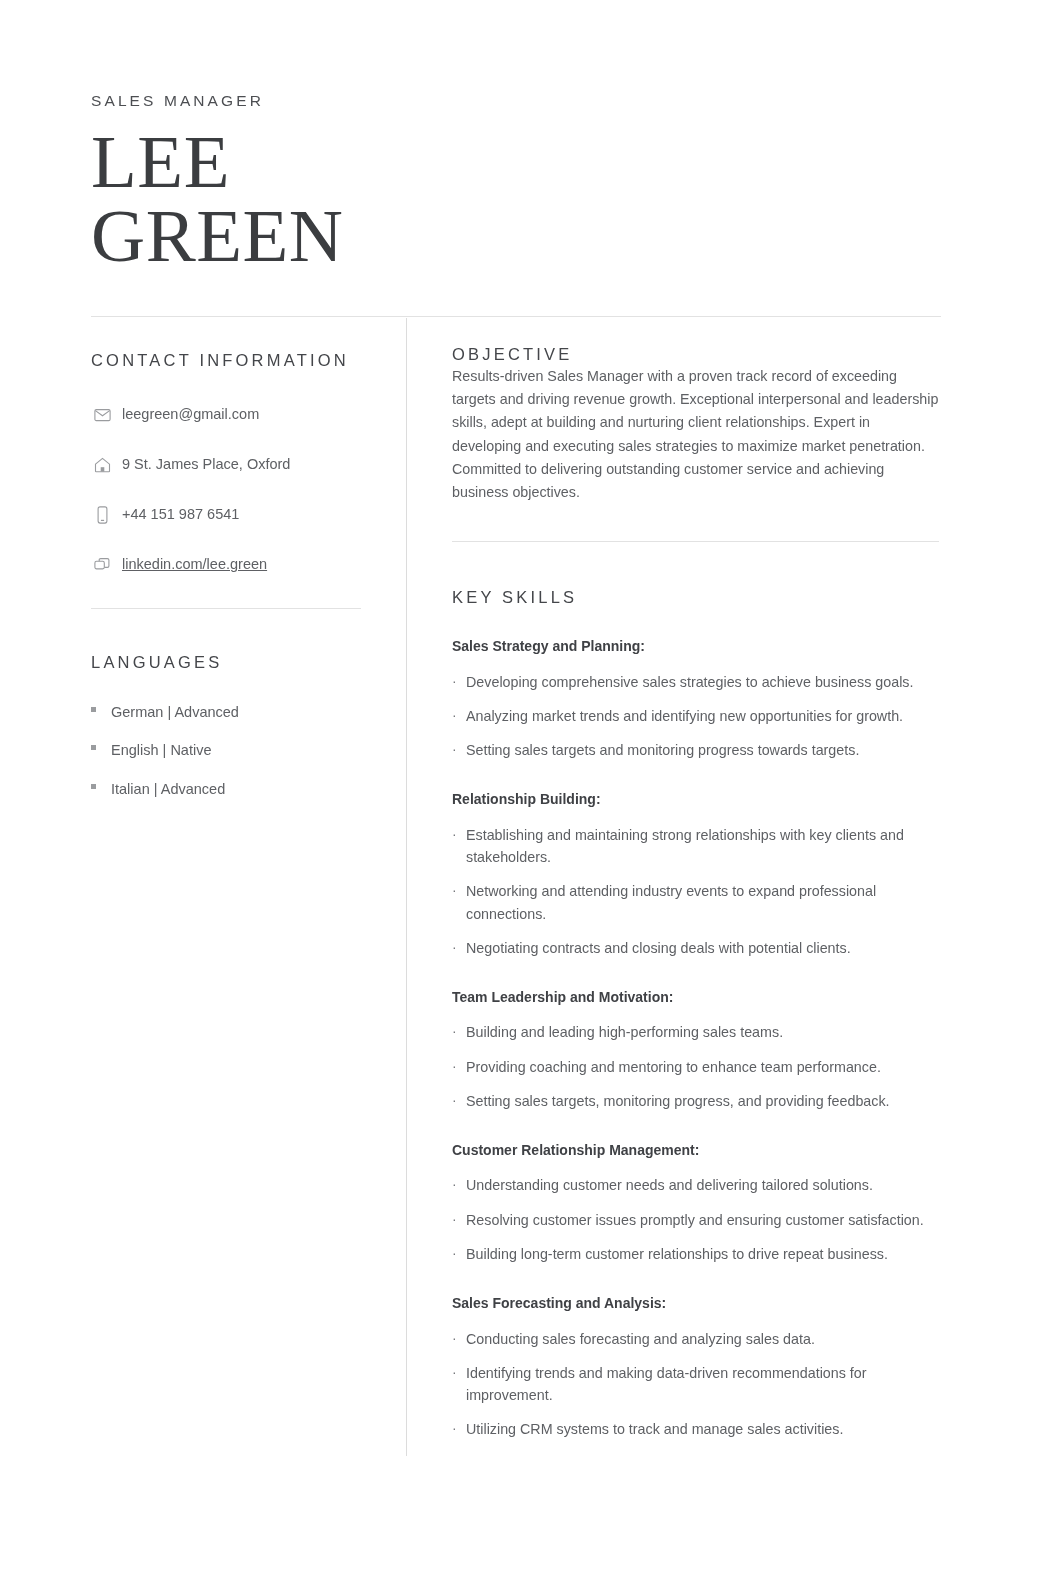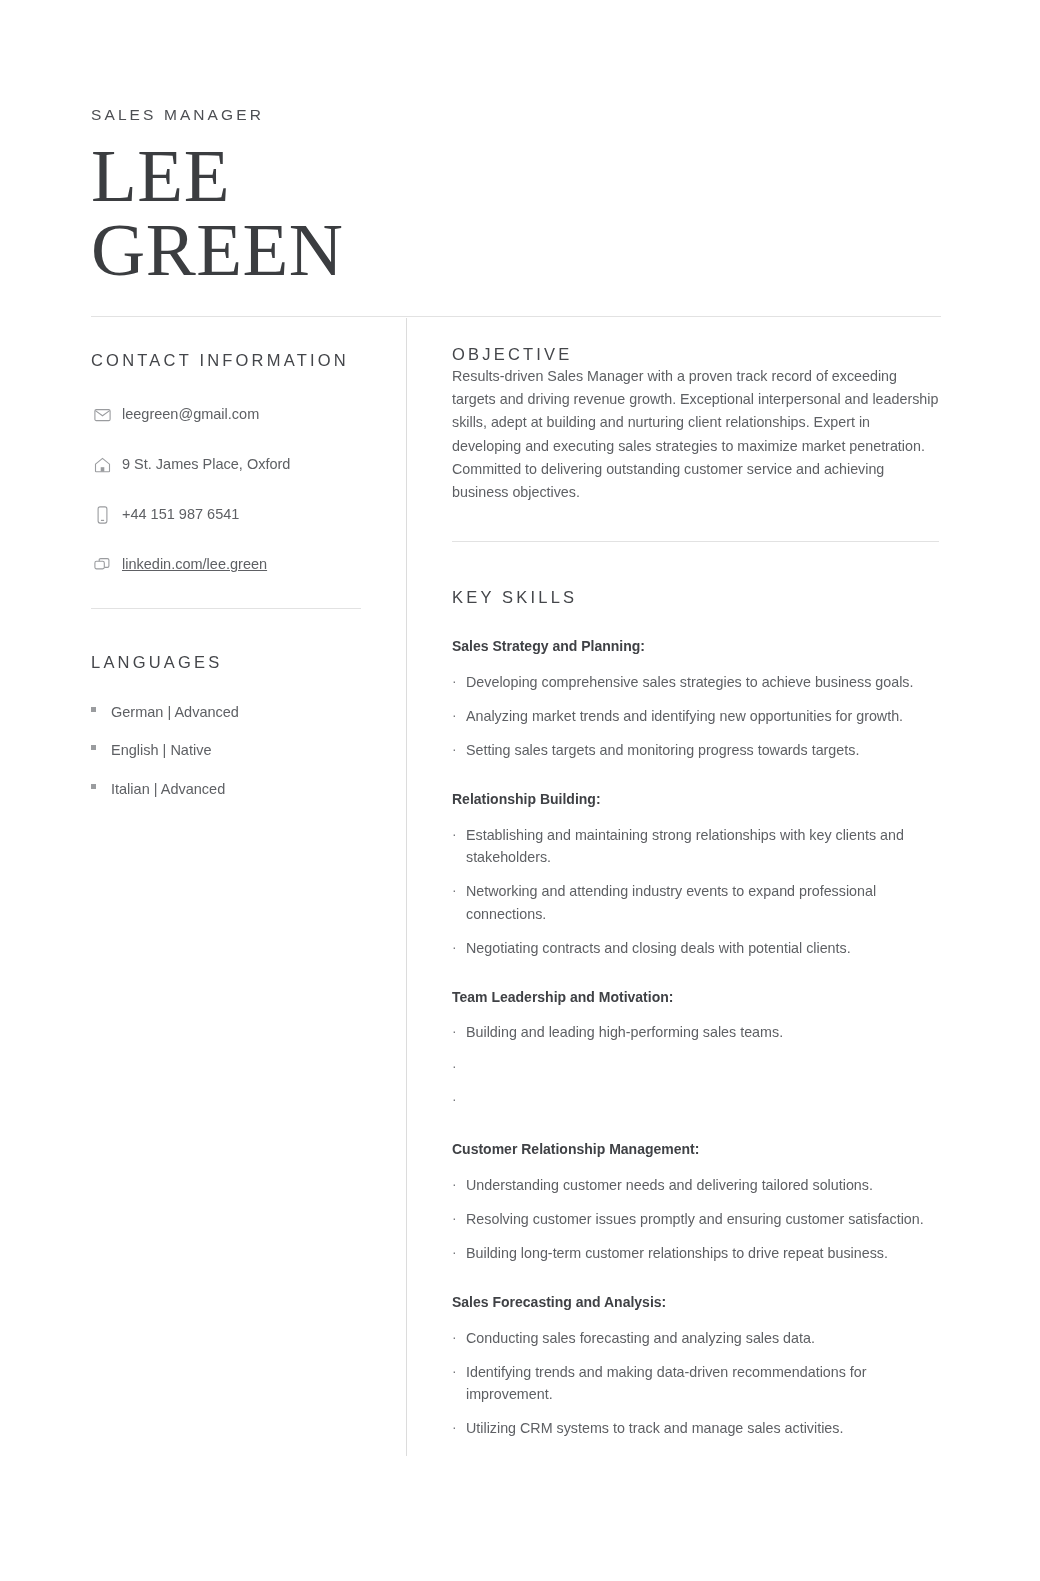--- a/index.html
+++ b/index.html
@@ -33,21 +33,20 @@
   }
 
   .job-title {
     font-family: "Liberation Sans", sans-serif;
     font-size: 15.5px;
     letter-spacing: 3.1px;
     color: #4c4e52;
     text-transform: uppercase;
     font-weight: 400;
     line-height: 1.2;
-    margin-top: 14px;
   }
 
   .full-name {
     margin-top: 14px;
     font-family: "Liberation Serif", serif;
     font-size: 75px;
     line-height: 0.99;
     color: #3b3d40;
     font-weight: 400;
     letter-spacing: 0.5px;
@@ -350,23 +349,25 @@
 
       <div class="skill-group">
         <div class="skill-group-title">Team Leadership and Motivation:</div>
         <ul class="skill-items">
           <li class="skill-item">
             <span class="skill-bullet">·</span>
             <span class="skill-text">Building and leading high-performing sales teams.</span>
           </li>
           <li class="skill-item">
             <span class="skill-bullet">·</span>
-          </li>
-          <li class="skill-item">
-            <span class="skill-bullet">·</span>
+            <span class="skill-text">Providing coaching and mentoring to enhance team performance.</span>
+          </li>
+          <li class="skill-item">
+            <span class="skill-bullet">·</span>
+            <span class="skill-text">Setting sales targets, monitoring progress, and providing feedback.</span>
           </li>
         </ul>
       </div>
 
       <div class="skill-group">
         <div class="skill-group-title">Customer Relationship Management:</div>
         <ul class="skill-items">
           <li class="skill-item">
             <span class="skill-bullet">·</span>
             <span class="skill-text">Understanding customer needs and delivering tailored solutions.</span>

